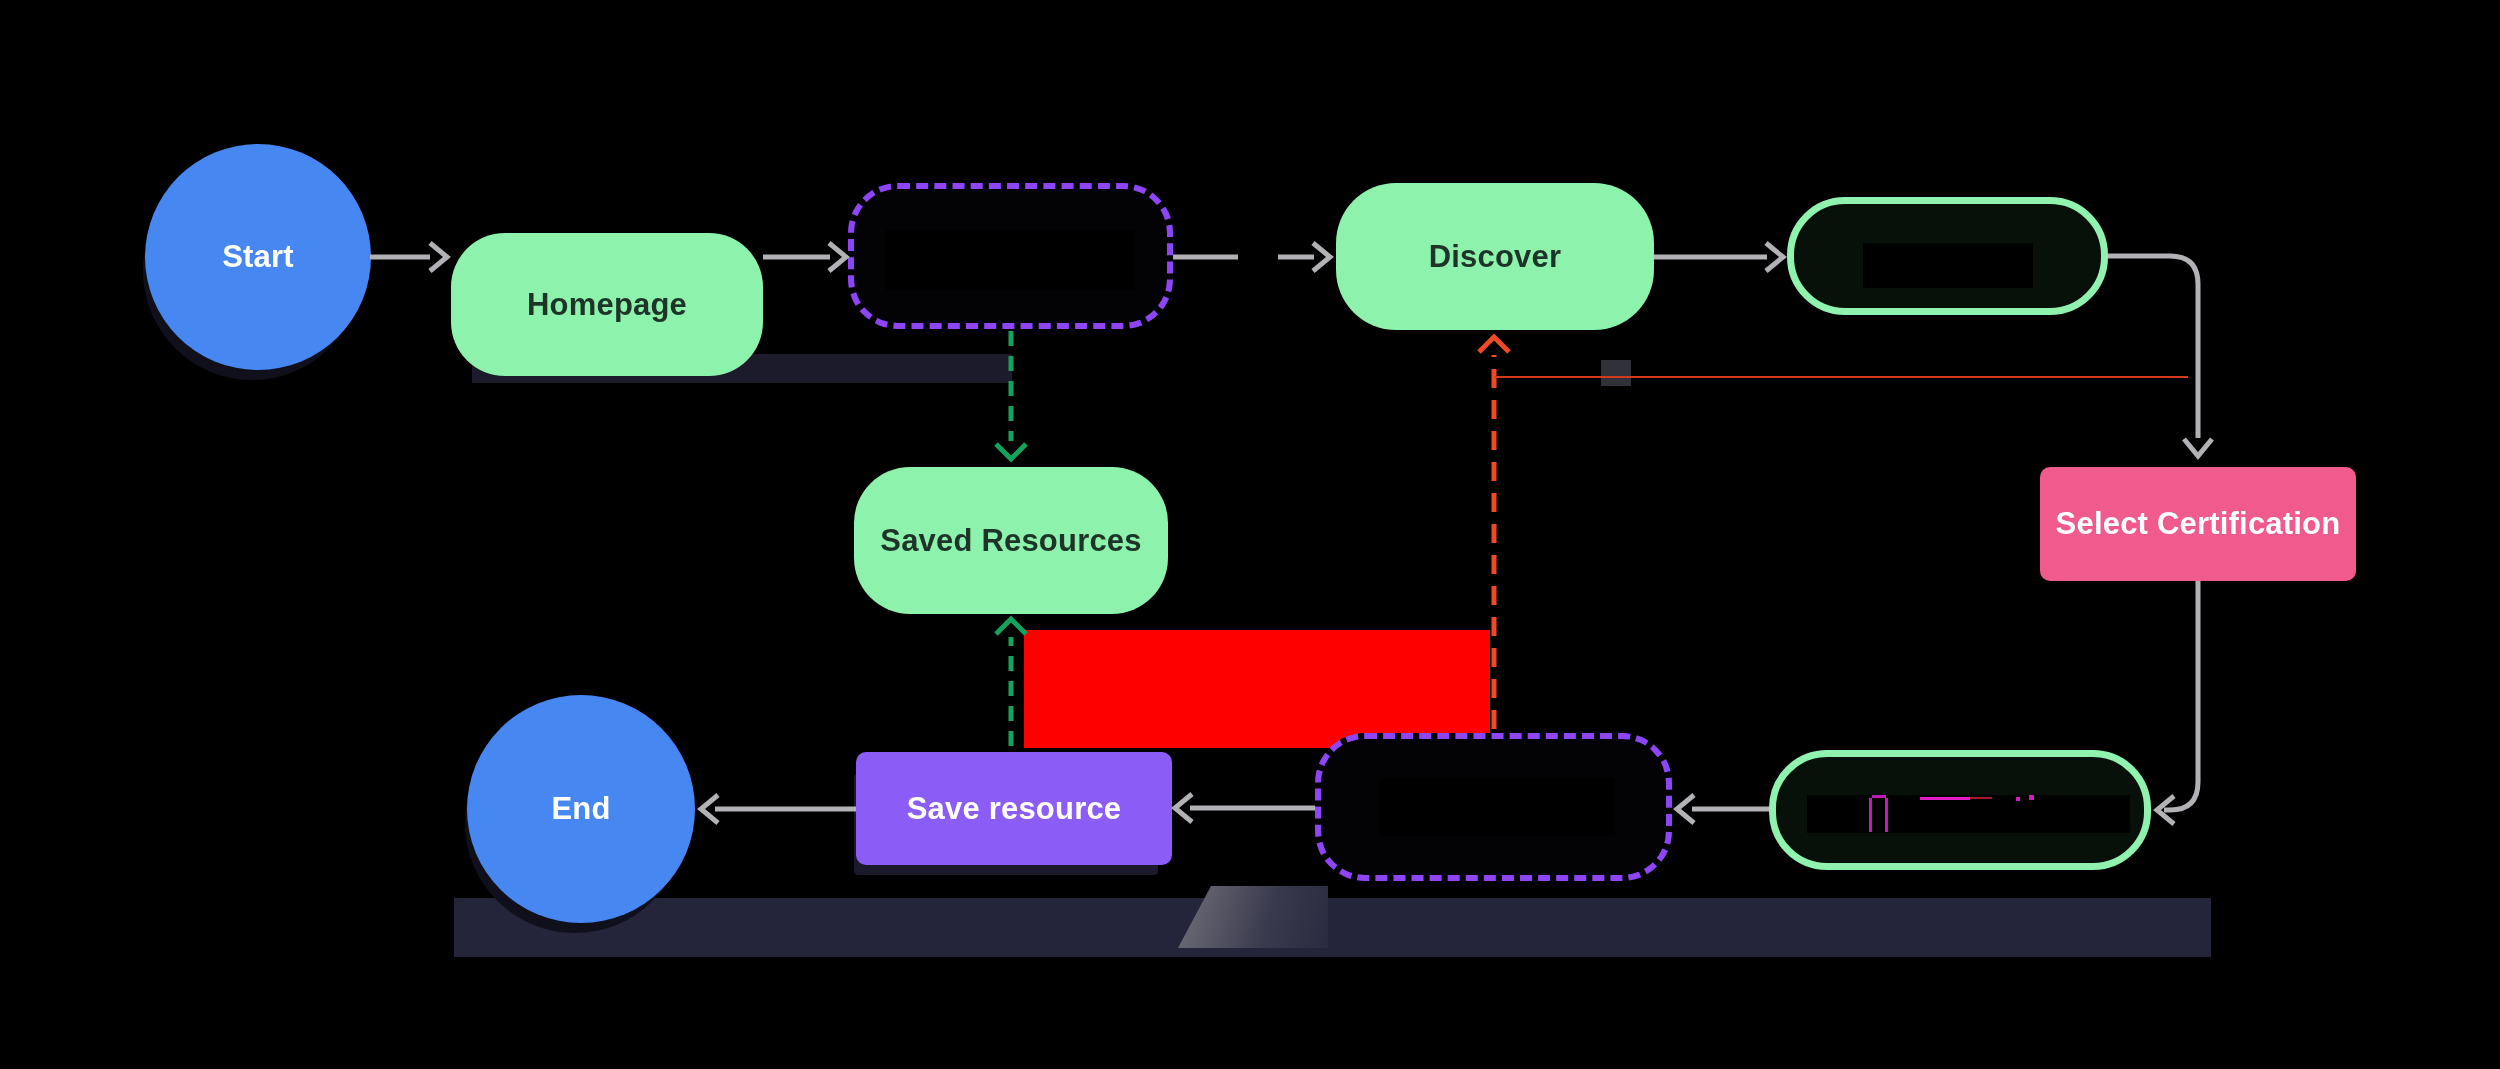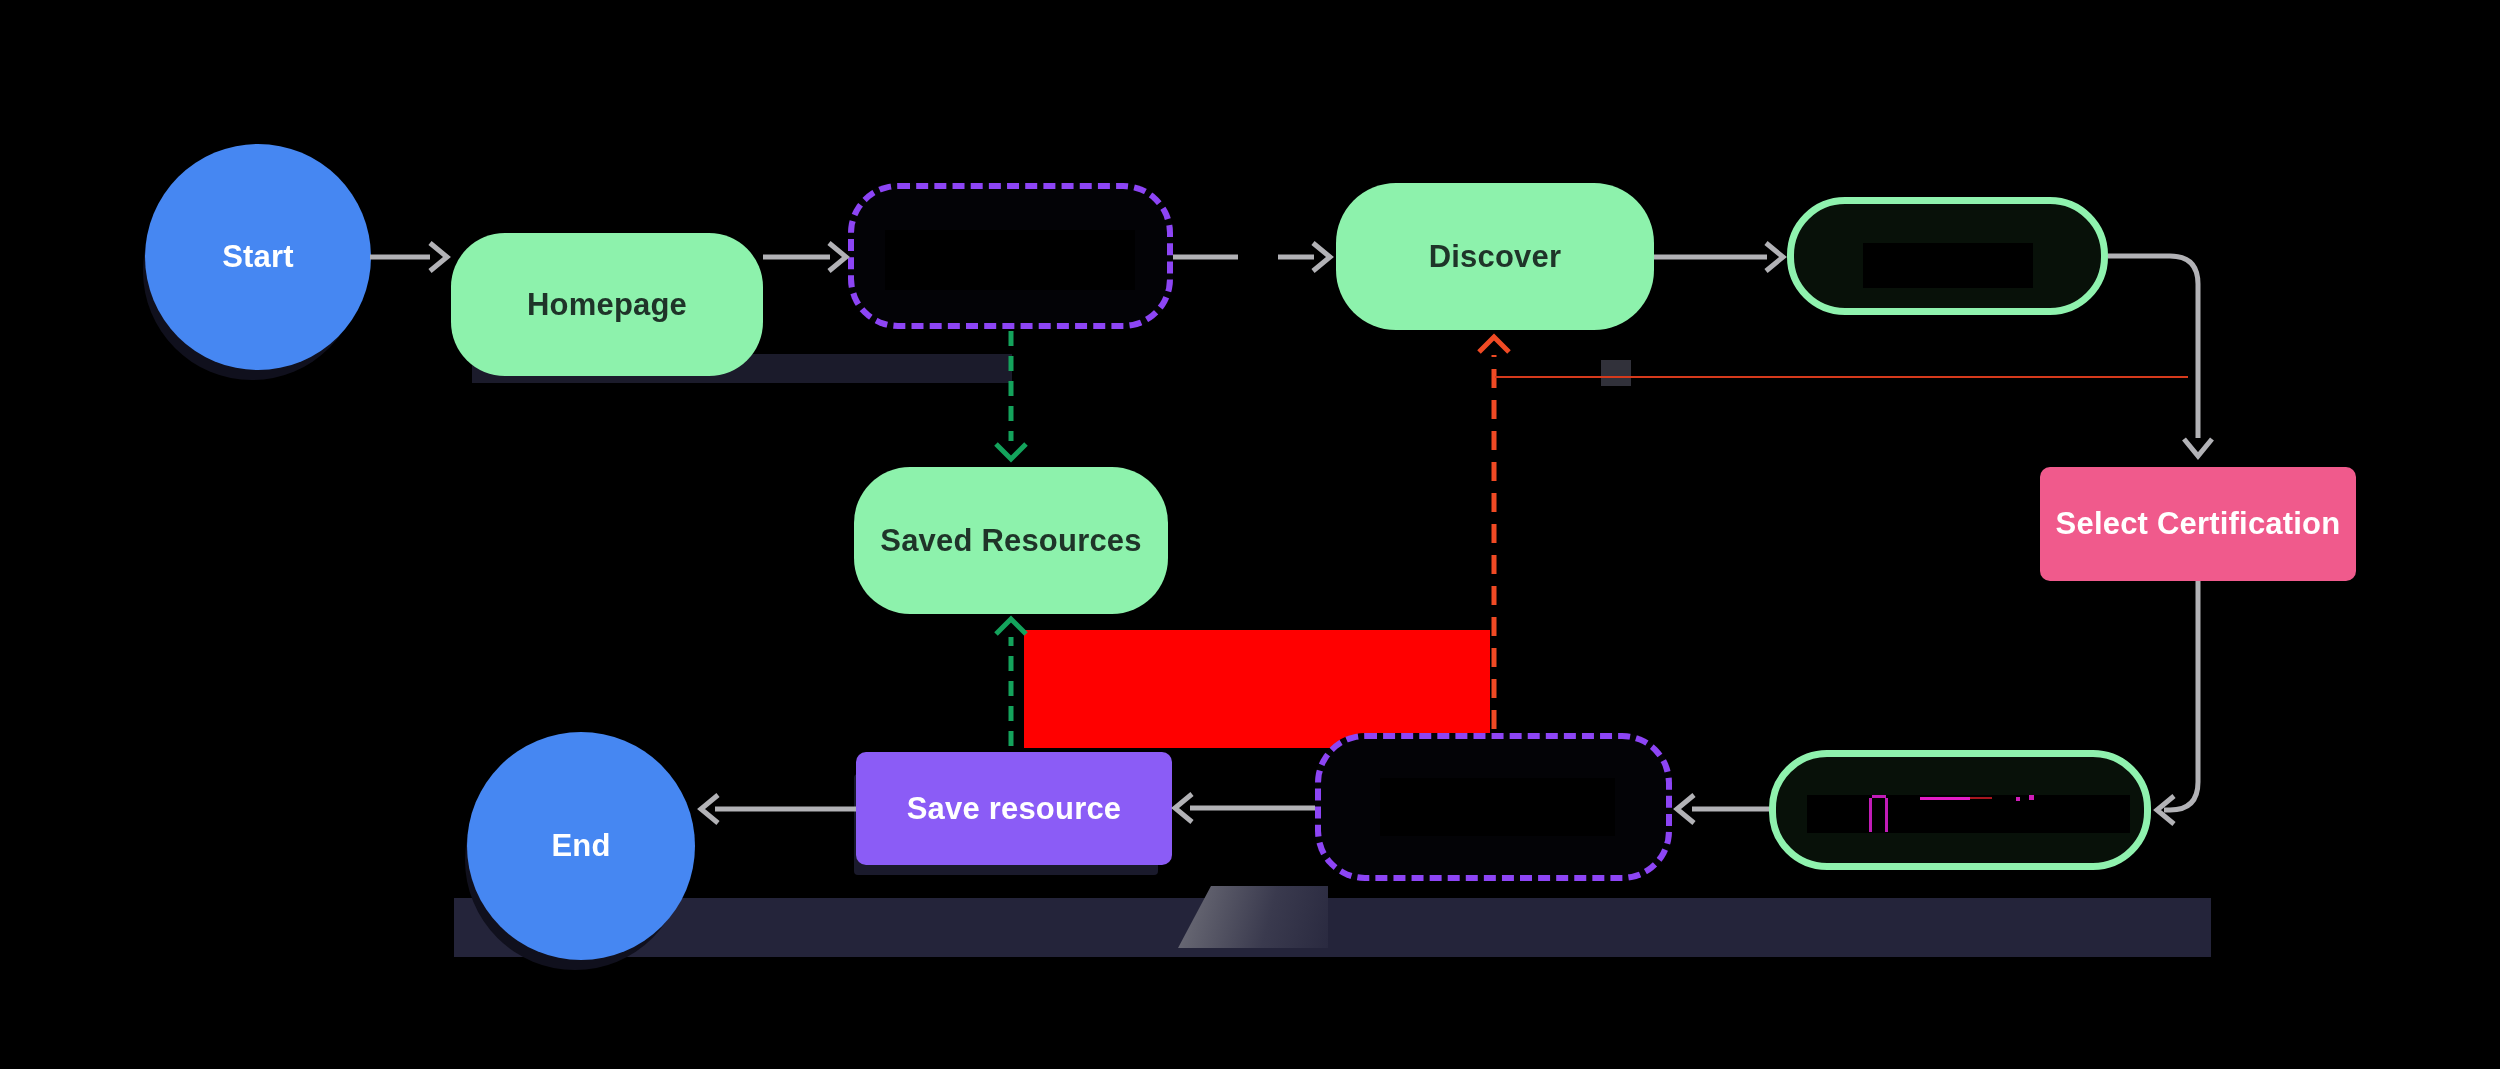--- a/index.html
+++ b/index.html
@@ -72,21 +72,21 @@
   <div class="frag" style="left:1872px;top:795px;width:14px;height:3px;background:#C21CB8;"></div>
   <div class="frag" style="left:1920px;top:797px;width:50px;height:3px;background:#E21CC4;"></div>
   <div class="frag" style="left:1970px;top:797px;width:22px;height:2px;background:#A8161F;"></div>
   <div class="frag" style="left:2016px;top:797px;width:4px;height:4px;background:#D01CB8;"></div>
   <div class="frag" style="left:2029px;top:795px;width:5px;height:5px;background:#D01CB8;"></div>
 
   <div class="node pink-rect" style="left:856px;top:752px;width:316px;height:113px;background:#8b5cf6;box-shadow:-8px 16px 0 -6px #1A1A2C;">
     <span>Save resource</span>
   </div>
 
-  <div class="node circle" style="left:467px;top:732px;width:228px;height:228px;">
+  <div class="node circle" style="left:467px;top:695px;width:228px;height:228px;">
     <span>End</span>
   </div>
 
   <svg class="edges" width="2500" height="1069" viewBox="0 0 2500 1069">
 
     <g stroke="#B2B2B6" stroke-width="5" fill="none" stroke-linejoin="miter">
       <path d="M370,257 H430"></path>
       <polyline points="430,243 447,257 430,271"></polyline>
       <path d="M763,257 H830"></path>
       <polyline points="829,243 846,257 829,271"></polyline>

